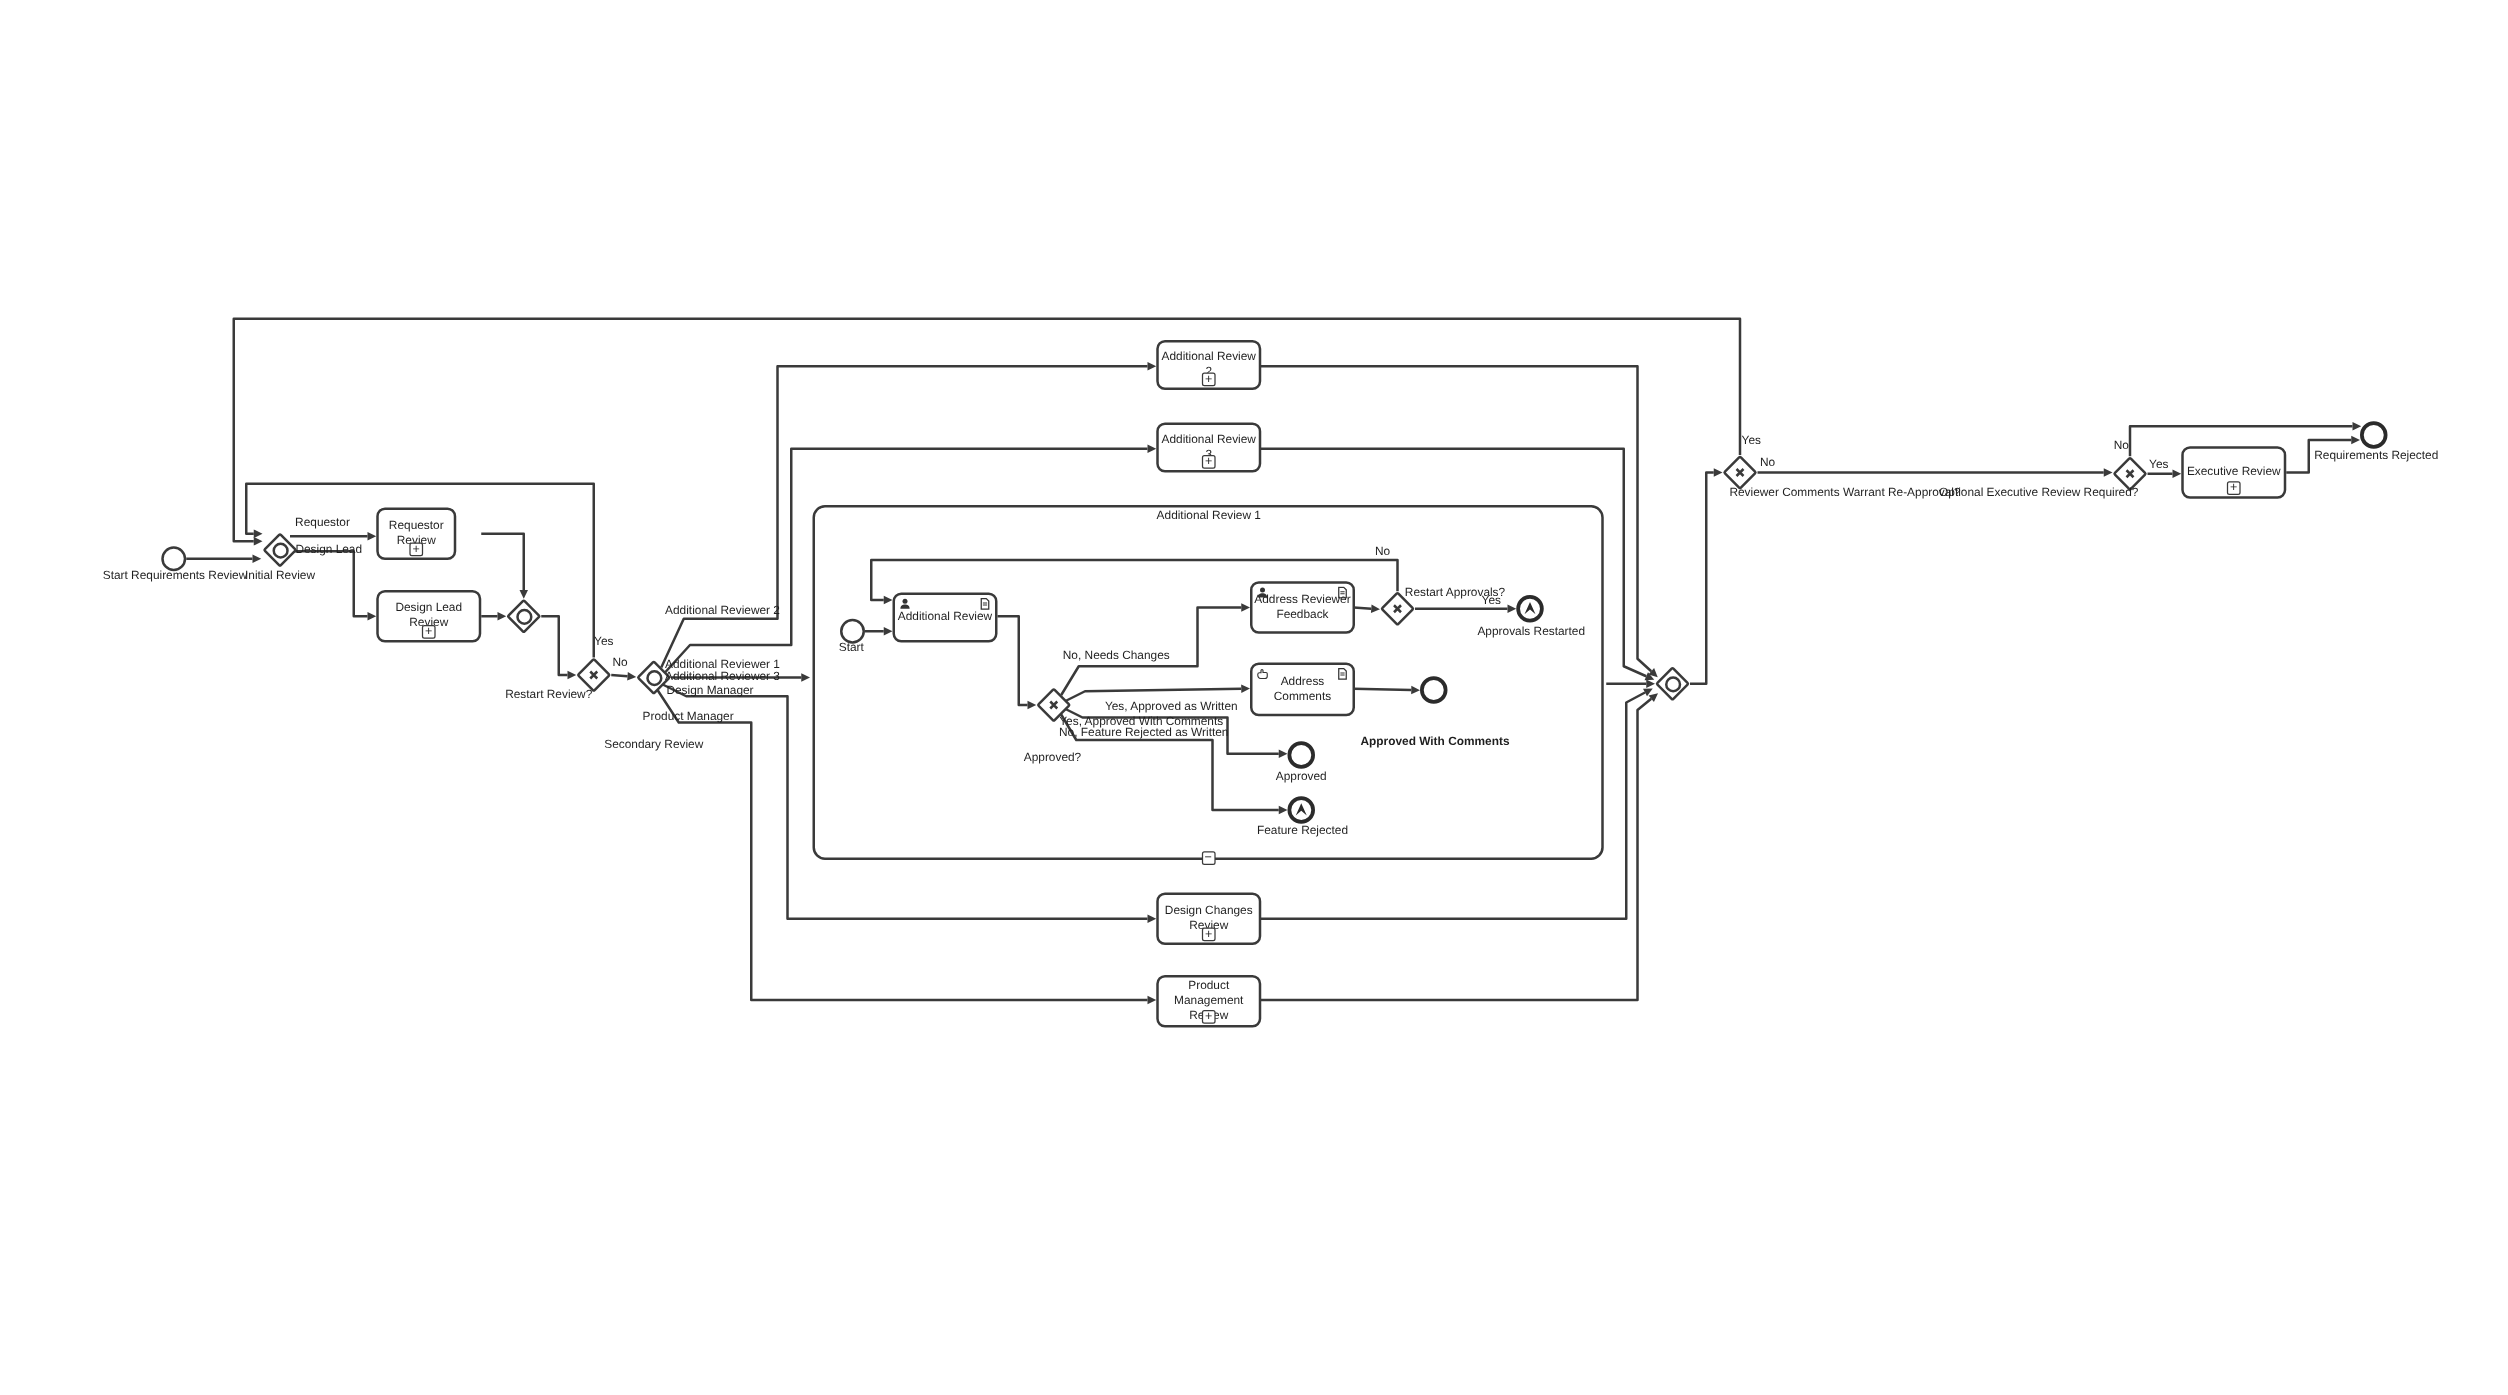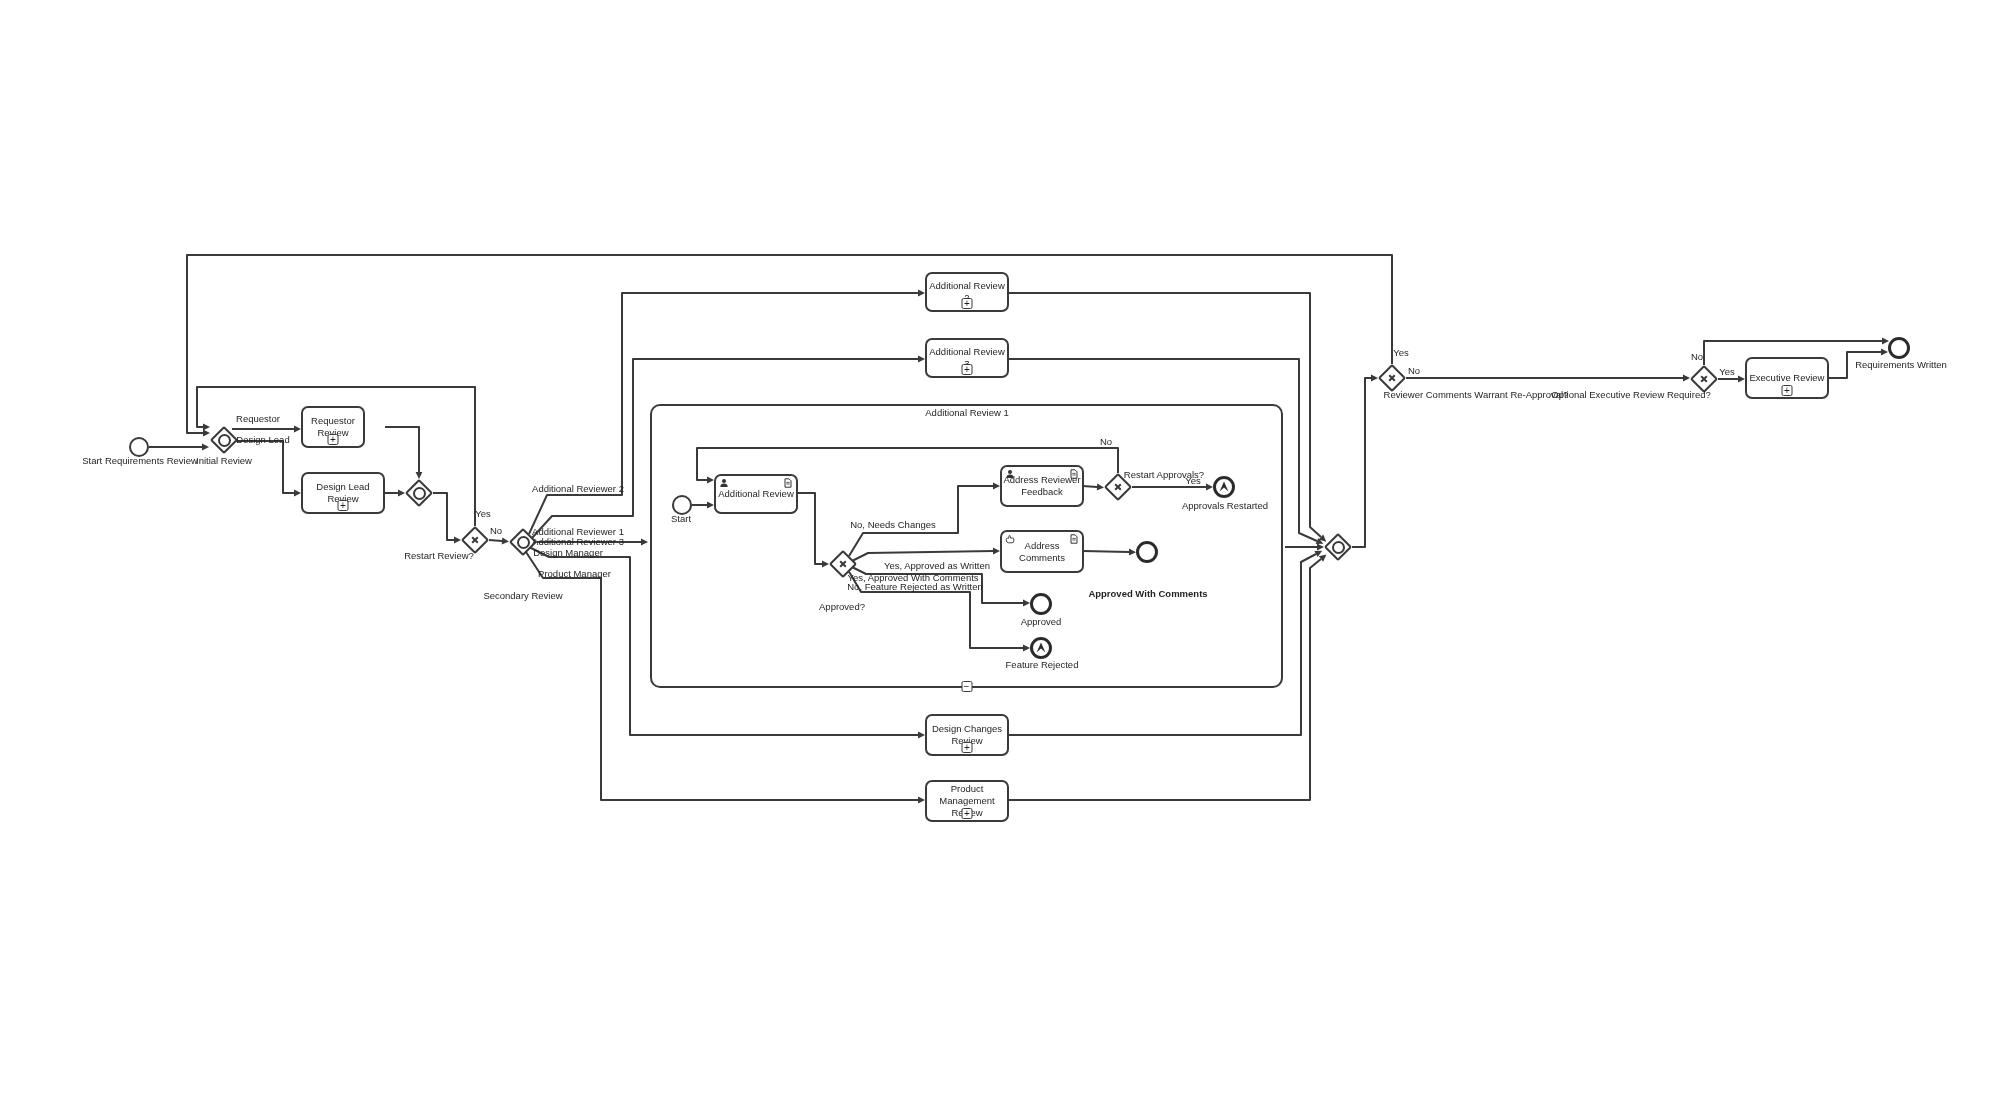--- a/index.html
+++ b/index.html
@@ -255,35 +255,35 @@
   <div class="lbl" style="left:258px;top:413px;">Requestor</div>
   <div class="lbl" style="left:263px;top:434px;">Design Lead</div>
   <div class="lbl" style="left:439px;top:550px;">Restart Review?</div>
   <div class="lbl" style="left:483px;top:508px;">Yes</div>
   <div class="lbl" style="left:496px;top:525px;">No</div>
   <div class="lbl" style="left:523px;top:590px;">Secondary Review</div>
   <div class="lbl" style="left:578px;top:483px;">Additional Reviewer 2</div>
   <div class="lbl" style="left:578px;top:504px;margin-top:32px;">Additional Reviewer 3</div>
   <div class="lbl" style="left:578px;top:526px;">Additional Reviewer 1</div>
   <div class="lbl" style="left:568px;top:547px;">Design Manager</div>
-  <div class="lbl" style="left:567px;top:568px;padding-left:15px;">Product Manager</div>
+  <div class="lbl" style="left:543px;top:568px;padding-left:15px;">Product Manager</div>
   <div class="lbl" style="left:681px;top:513px;">Start</div>
   <div class="lbl" style="left:893px;top:519px;">No, Needs Changes</div>
   <div class="lbl" style="left:913px;top:540px;margin-top:32px;">Yes, Approved With Comments</div>
   <div class="lbl" style="left:937px;top:560px;">Yes, Approved as Written</div>
   <div class="lbl" style="left:915px;top:581px;">No, Feature Rejected as Written</div>
   <div class="lbl" style="left:842px;top:601px;">Approved?</div>
   <div class="lbl" style="left:1106px;top:436px;">No</div>
   <div class="lbl" style="left:1164px;top:469px;">Restart Approvals?</div>
   <div class="lbl" style="left:1193px;top:475px;">Yes</div>
   <div class="lbl" style="left:1225px;top:500px;">Approvals Restarted</div>
   <div class="lbl" style="left:1148px;top:588px;font-weight:bold;">Approved With Comments</div>
   <div class="lbl" style="left:1041px;top:616px;">Approved</div>
   <div class="lbl" style="left:1042px;top:659px;">Feature Rejected</div>
   <div class="lbl" style="left:1401px;top:347px;">Yes</div>
   <div class="lbl" style="left:1414px;top:365px;">No</div>
   <div class="lbl" style="left:1476px;top:389px;">Reviewer Comments Warrant Re-Approval?</div>
   <div class="lbl" style="left:1631px;top:389px;">Optional Executive Review Required?</div>
   <div class="lbl" style="left:1697px;top:351px;">No</div>
   <div class="lbl" style="left:1727px;top:366px;">Yes</div>
-  <div class="lbl" style="left:1901px;top:359px;">Requirements Written</div>
+  <div class="lbl" style="left:1901px;top:359px;">Requirements Rejected</div>
 
 </div>
 
 </body></html>

